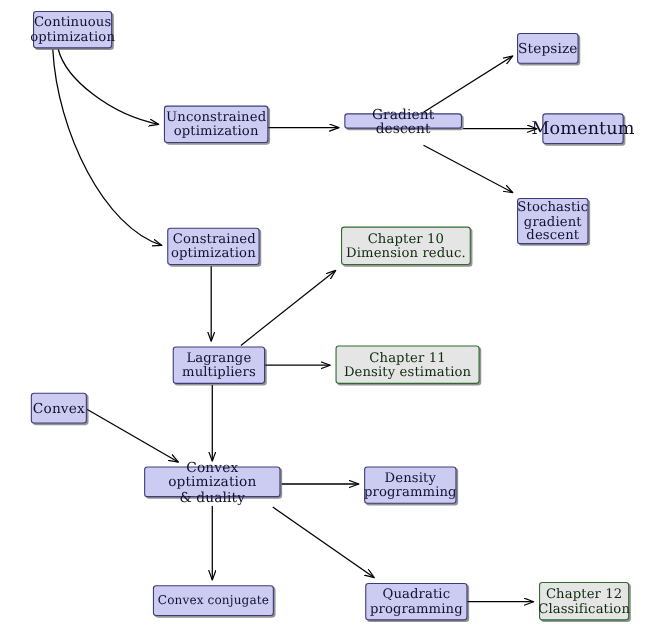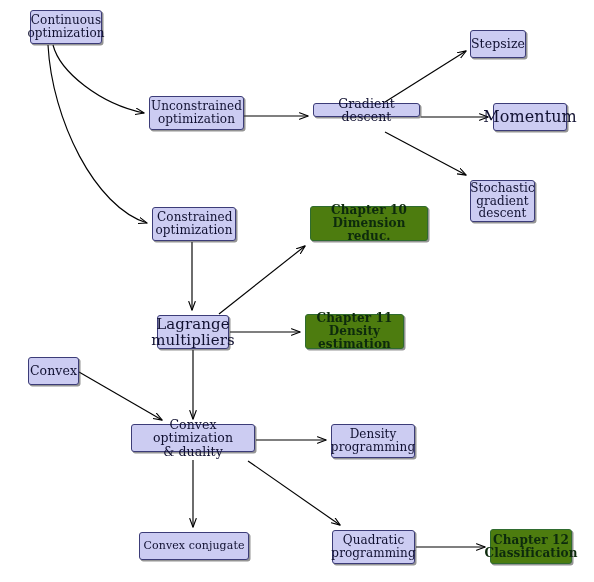--- a/index.html
+++ b/index.html
@@ -37,24 +37,23 @@
     box-shadow: 1.5px 1.5px 0 rgba(60,60,60,0.55);
     white-space: pre-line;
     letter-spacing: 0.1px;
   }
   .node-purple {
     background: #ccccf2;
     border-color: #3c3c78;
     color: #101030;
   }
   .node-green {
-    background: #4d7c0f;
+    background: #e5e5e5;
     border-color: #2f6b2f;
     color: #0d2a0d;
-    font-weight: bold;
   }
 </style>
 </head>
 <body>
 
 <div id="canvas">
   <svg id="edges" viewBox="0 0 594 582" xmlns="http://www.w3.org/2000/svg">
     <defs>
       <marker id="arrowhead" markerWidth="9" markerHeight="9" refX="7.4" refY="3.1" orient="auto" markerUnits="strokeWidth">
         <path d="M 0 0.3 L 7.6 3.1 L 0 5.9" fill="none" stroke="#000000" stroke-width="0.95" stroke-linecap="round" stroke-linejoin="round"></path>
@@ -86,28 +85,28 @@
       <div class="node node-purple" style="left: 313px; top: 103px; width: 107px; height: 14px; font-size: 12.5px;">Gradient descent</div>
       <div class="node node-purple" style="left: 470px; top: 18px; width: 56px; height: 28px; font-size: 12.5px; margin-top: 12px;">Stepsize</div>
       <div class="node node-purple" style="left: 493px; top: 103px; width: 74px; height: 28px; font-size: 16px;">Momentum</div>
       <div class="node node-purple" style="left: 470px; top: 180px; width: 65px; height: 42px; font-size: 12px;">Stochastic
 gradient
 descent</div>
       <div class="node node-purple" style="left: 152px; top: 207px; width: 84px; height: 34px; font-size: 12px; text-align: right;">Constrained
 optimization</div>
       <div class="node node-green" style="left: 310px; top: 206px; width: 118px; height: 35px; font-size: 12px;">Chapter 10
 Dimension reduc.</div>
-      <div class="node node-purple" style="left: 157px; top: 315px; width: 72px; height: 34px; font-size: 15px;">Lagrange
+      <div class="node node-purple" style="left: 157px; top: 315px; width: 84px; height: 34px; font-size: 12px;">Lagrange
 multipliers</div>
-      <div class="node node-green" style="left: 305px; top: 314px; width: 99px; height: 35px; font-size: 12px;">Chapter 11
+      <div class="node node-green" style="left: 305px; top: 314px; width: 131px; height: 35px; font-size: 12px;">Chapter 11
 Density estimation</div>
       <div class="node node-purple" style="left: 28px; top: 357px; width: 51px; height: 28px; font-size: 12.5px;">Convex</div>
       <div class="node node-purple" style="left: 131px; top: 424px; width: 124px; height: 28px; font-size: 12.5px;">Convex optimization
 &amp; duality</div>
       <div class="node node-purple" style="left: 331px; top: 424px; width: 84px; height: 34px; font-size: 12px;">Density
 programming</div>
       <div class="node node-purple" style="left: 139px; top: 532px; width: 110px; height: 28px; font-size: 11px;">Convex conjugate</div>
-      <div class="node node-purple" style="left: 332px; top: 530px; width: 83px; height: 34px; font-size: 12px;">Quadratic
+      <div class="node node-purple" style="left: 332px; top: 530px; width: 93px; height: 34px; font-size: 12px;">Quadratic
 programming</div>
       <div class="node node-green" style="left: 490px; top: 529px; width: 82px; height: 35px; font-size: 12px;">Chapter 12
 Classification</div>
     </div>
 </div>
 
 </body></html>

